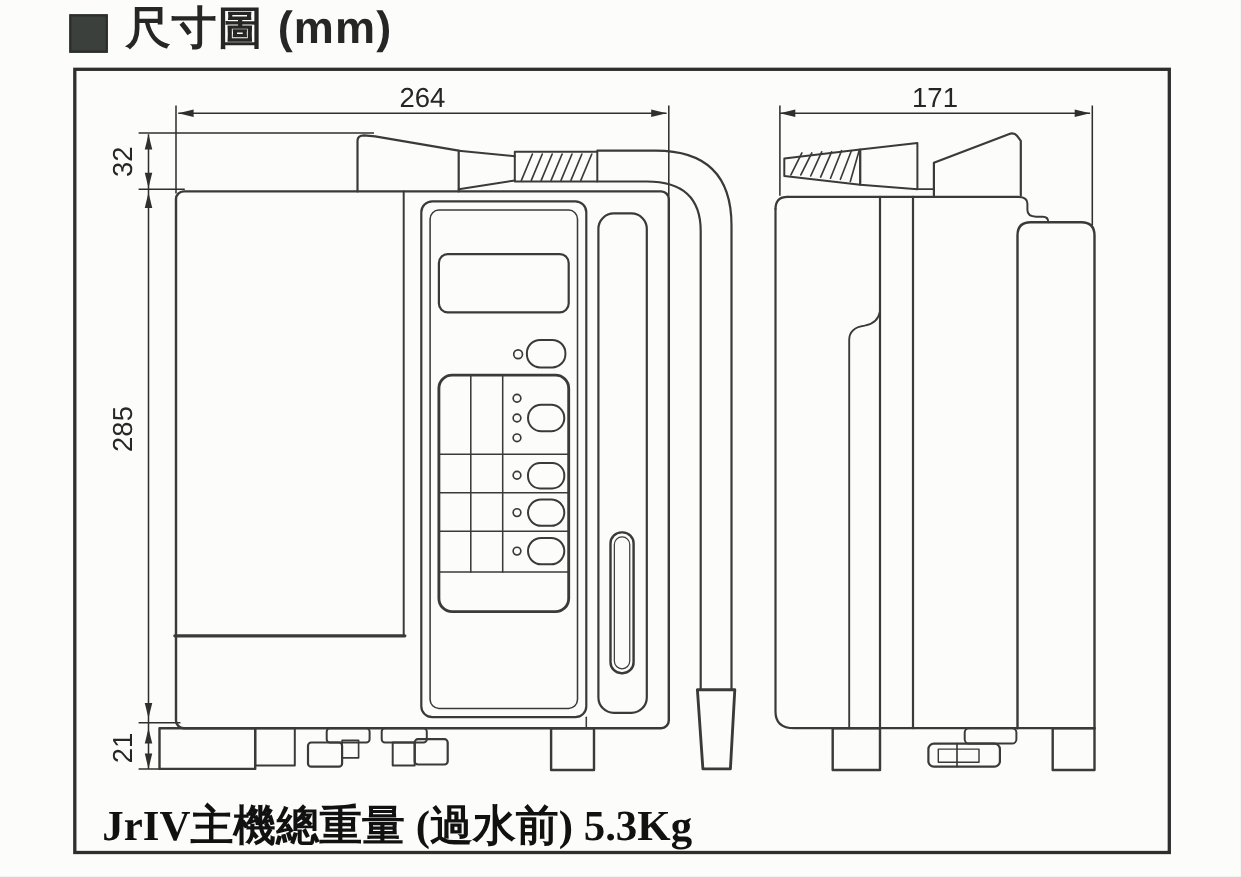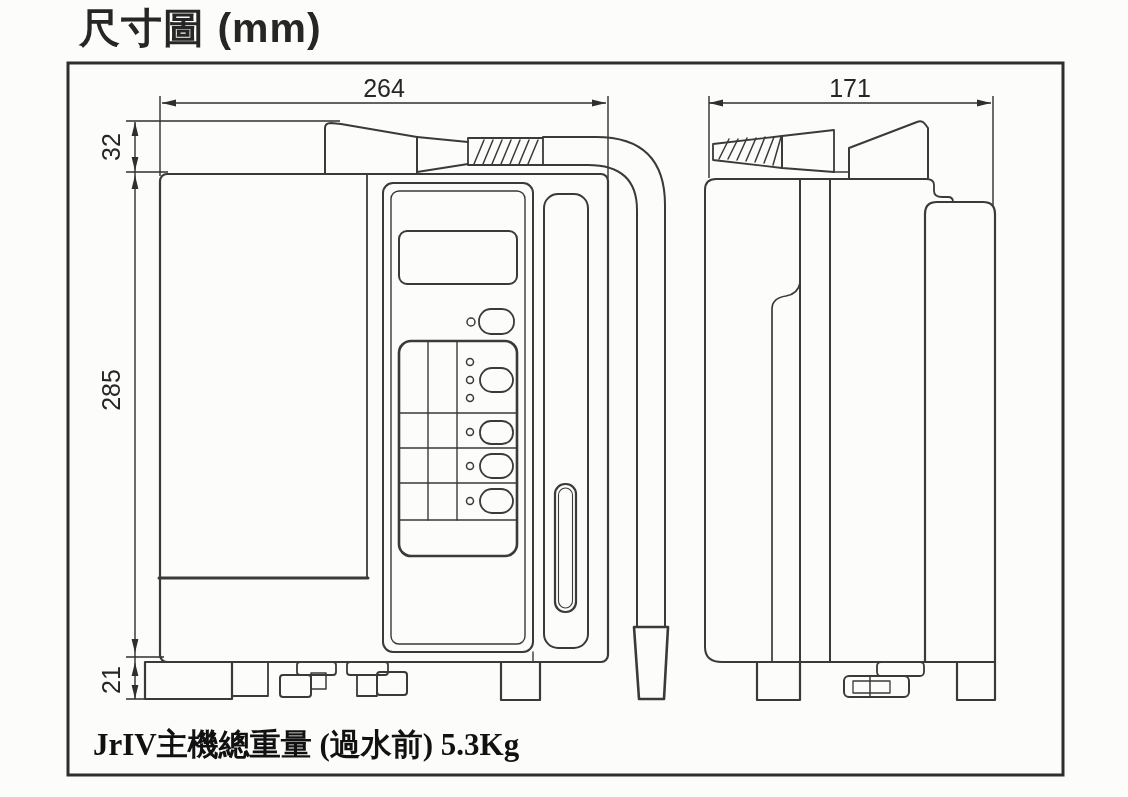--- a/index.html
+++ b/index.html
@@ -1,34 +1,34 @@
 <!DOCTYPE html>
 <html><head>
 <meta charset="utf-8">
 <style>
   html,body{margin:0;padding:0;background:#e8e8e6;}
   .stage{
     position:relative;width:1128px;height:797px;margin:0 auto;
     background:#fcfcfa;overflow:hidden;
     font-family:"Liberation Sans","DejaVu Sans",sans-serif;
   }
-  .title-row{position:absolute;left:63px;top:0;height:48px;display:flex;align-items:flex-start;flex-direction:column;}
+  .title-row{position:absolute;left:63px;top:0;height:48px;display:flex;align-items:flex-end;}
   .title-marker{
     width:35px;height:35px;margin-top:5px;background:#3c403d;
     box-shadow:inset 0 0 0 2px #2b2f2c;
   }
   .title-text{
     margin-left:16px;font-size:41px;line-height:46px;font-weight:700;
     color:#262626;letter-spacing:1px;white-space:nowrap;
   }
   svg.drawing{position:absolute;left:0;top:0;}
   .caption{
     position:absolute;left:93px;top:724px;width:900px;
     font-family:"Liberation Serif","DejaVu Serif",serif;
-    font-weight:700;font-size:31px;color:#111;white-space:nowrap;
+    font-weight:700;font-size:39px;color:#111;white-space:nowrap;
   }
   .dim-label{
     font-family:"Liberation Sans","DejaVu Sans",sans-serif;
     font-size:25px;fill:#262626;
   }
 </style>
 </head>
 <body>
 
 <div class="stage">

